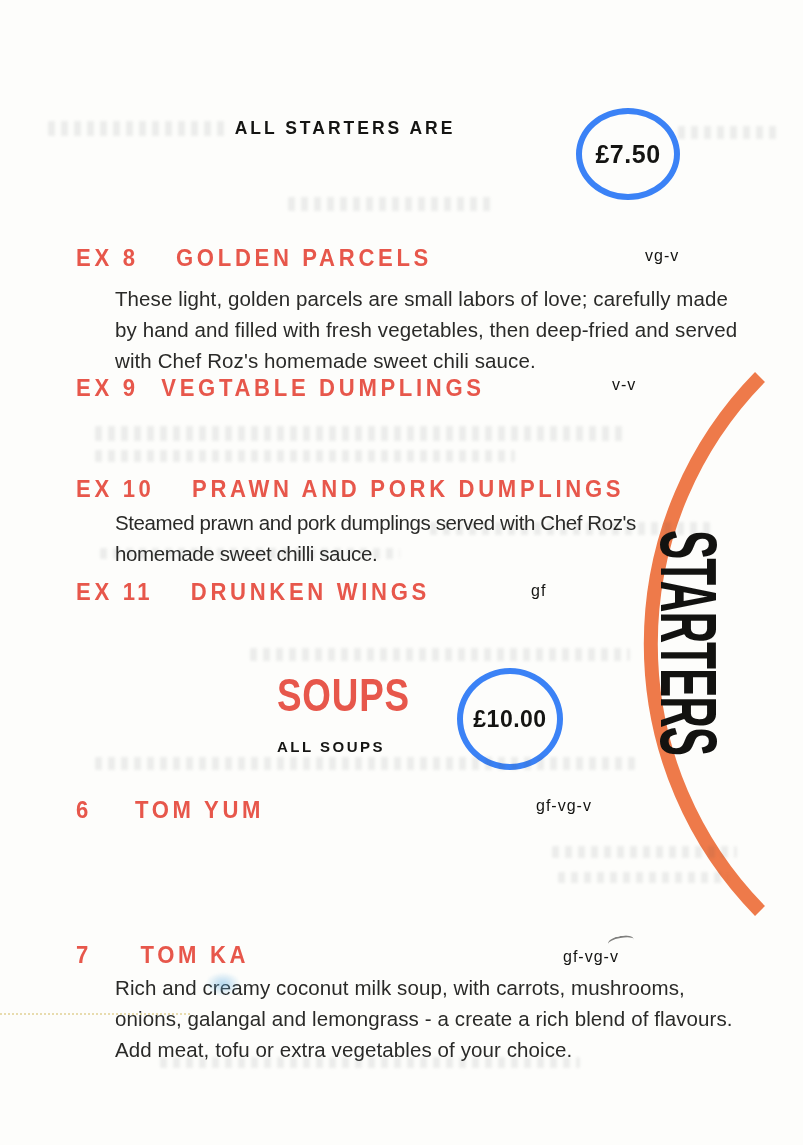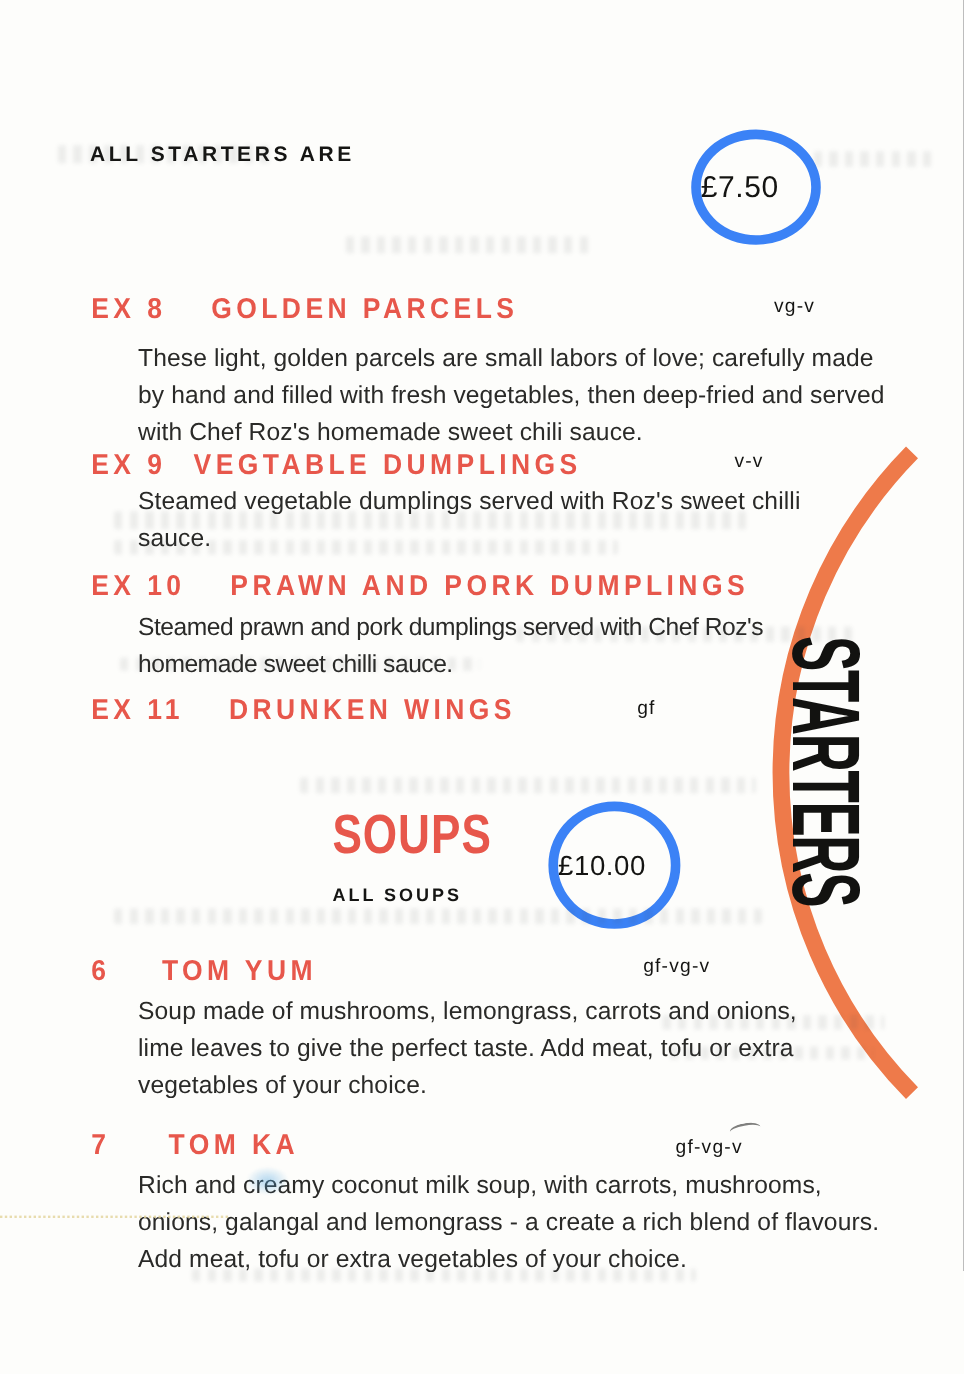--- a/index.html
+++ b/index.html
@@ -8,29 +8,29 @@
     width:803px;height:1145px;
     margin:0 auto;
     background:#fdfdfb;
     overflow:hidden;
     font-family:"Liberation Sans","DejaVu Sans",sans-serif;
     color:#1d1d1b;
   }
   
   .hdr-line{
     position:absolute;left:75px;width:540px;
-    text-align:left;font-weight:bold;font-size:17.5px;
+    text-align:center;font-weight:bold;font-size:17.5px;
     letter-spacing:3px;color:#151513;
   }
   .hdr1{top:118px;}
   .hdr2{top:170px;}
   .price-circle{
-    position:absolute;border:8px solid #3b82f6;border-radius:50%;
-    display:flex;align-items:center;
-    font-weight:normal;color:#141412;background:transparent;
+    position:absolute;border:6px solid #3b82f6;border-radius:50%;
+    display:flex;align-items:center;justify-content:center;
+    font-weight:bold;color:#141412;background:transparent;
   }
   .pc-750{left:576px;top:108px;width:92px;height:80px;font-size:25px;letter-spacing:.5px;}
   .pc-1000{left:457px;top:668px;width:94px;height:90px;font-size:23px;letter-spacing:.5px;}
   
   .item-title{
     position:absolute;left:76px;
     font-weight:bold;font-size:24px;letter-spacing:4px;
     color:#e7574b;white-space:nowrap;
     transform:scaleX(.92);transform-origin:left;
   }
@@ -103,22 +103,20 @@
   <div class="tag" style="left:645px;top:247px">vg-v</div>
   <div class="desc" style="top:283px">These light, golden parcels are small labors of love; carefully made
 by hand and filled with fresh vegetables, then deep-fried and served
 with Chef Roz's homemade sweet chili sauce.</div>
 
   <div class="item-title" style="top:374px">
     <span class="code" style="margin-right:14px">EX 9</span>
     <span>VEGTABLE DUMPLINGS</span>
   </div>
   <div class="tag" style="left:612px;top:376px">v-v</div>
-  <div class="desc" style="top:402px">Steamed vegetable dumplings  served with Roz's sweet chilli
-sauce.</div>
 
   <div class="item-title" style="top:475px">
     <span class="code">EX 10</span>
     <span>PRAWN AND PORK DUMPLINGS</span>
   </div>
   <div class="desc desc-cond" style="top:507px">Steamed prawn and pork dumplings served with Chef Roz's
 homemade sweet chilli sauce.</div>
 
   <div class="item-title" style="top:578px">
     <span class="code">EX 11</span>
@@ -130,23 +128,20 @@
   <div class="soups-sub">ALL SOUPS</div>
   <div class="price-circle pc-1000">
     <span>£10.00</span>
   </div>
 
   <div class="item-title" style="top:796px">
     <span class="code" style="margin-right:36px">6</span>
     <span>TOM YUM</span>
   </div>
   <div class="tag" style="left:536px;top:797px">gf-vg-v</div>
-  <div class="desc" style="top:827px">Soup made of mushrooms, lemongrass, carrots and onions,
-lime leaves to give the perfect taste. Add meat, tofu or extra
-vegetables of your choice.</div>
 
   <div class="item-title" style="top:941px">
     <span class="code" style="margin-right:42px">7</span>
     <span>TOM KA</span>
   </div>
   <div class="tag" style="left:563px;top:948px">gf-vg-v</div>
   <div class="desc" style="top:972px">Rich and creamy coconut milk soup,  with carrots, mushrooms,
 onions, galangal and lemongrass - a create a rich blend of flavours.
 Add meat, tofu or extra vegetables of your choice.</div>
 

